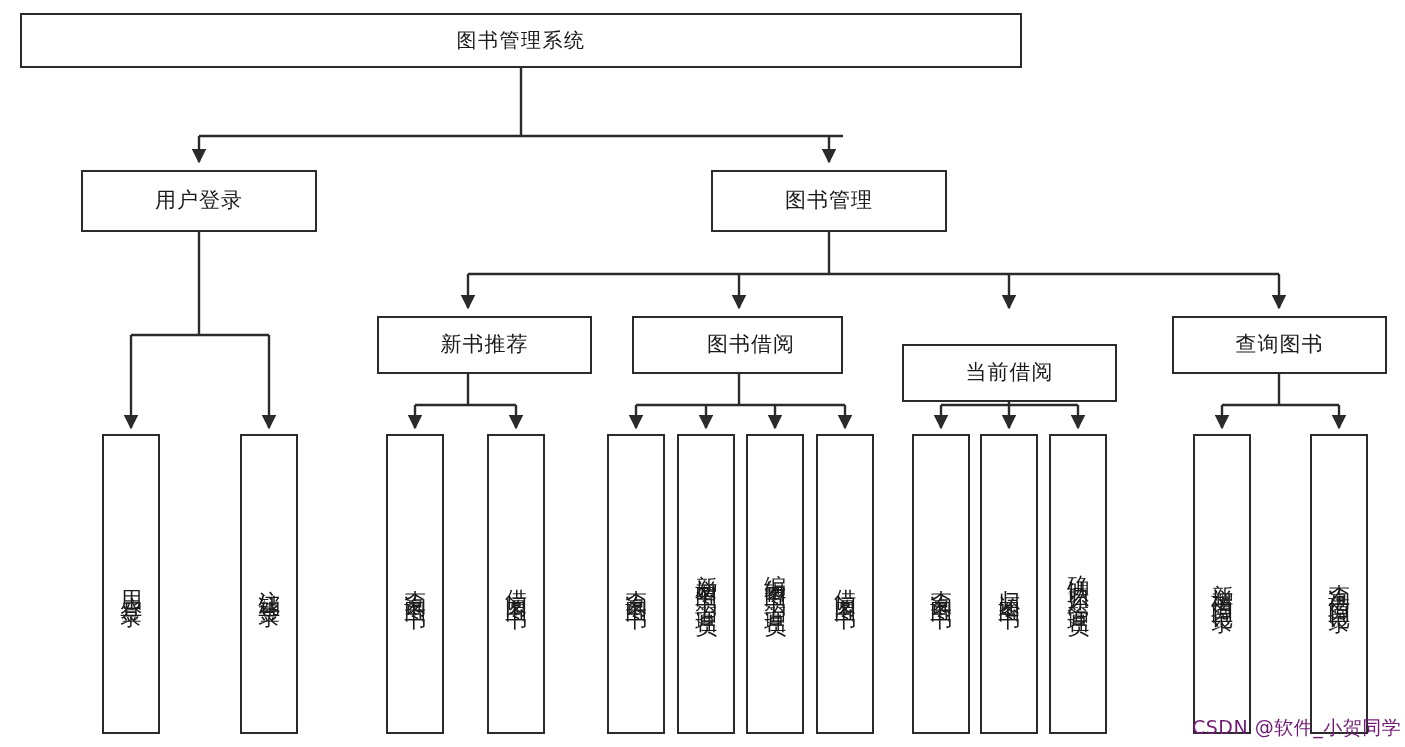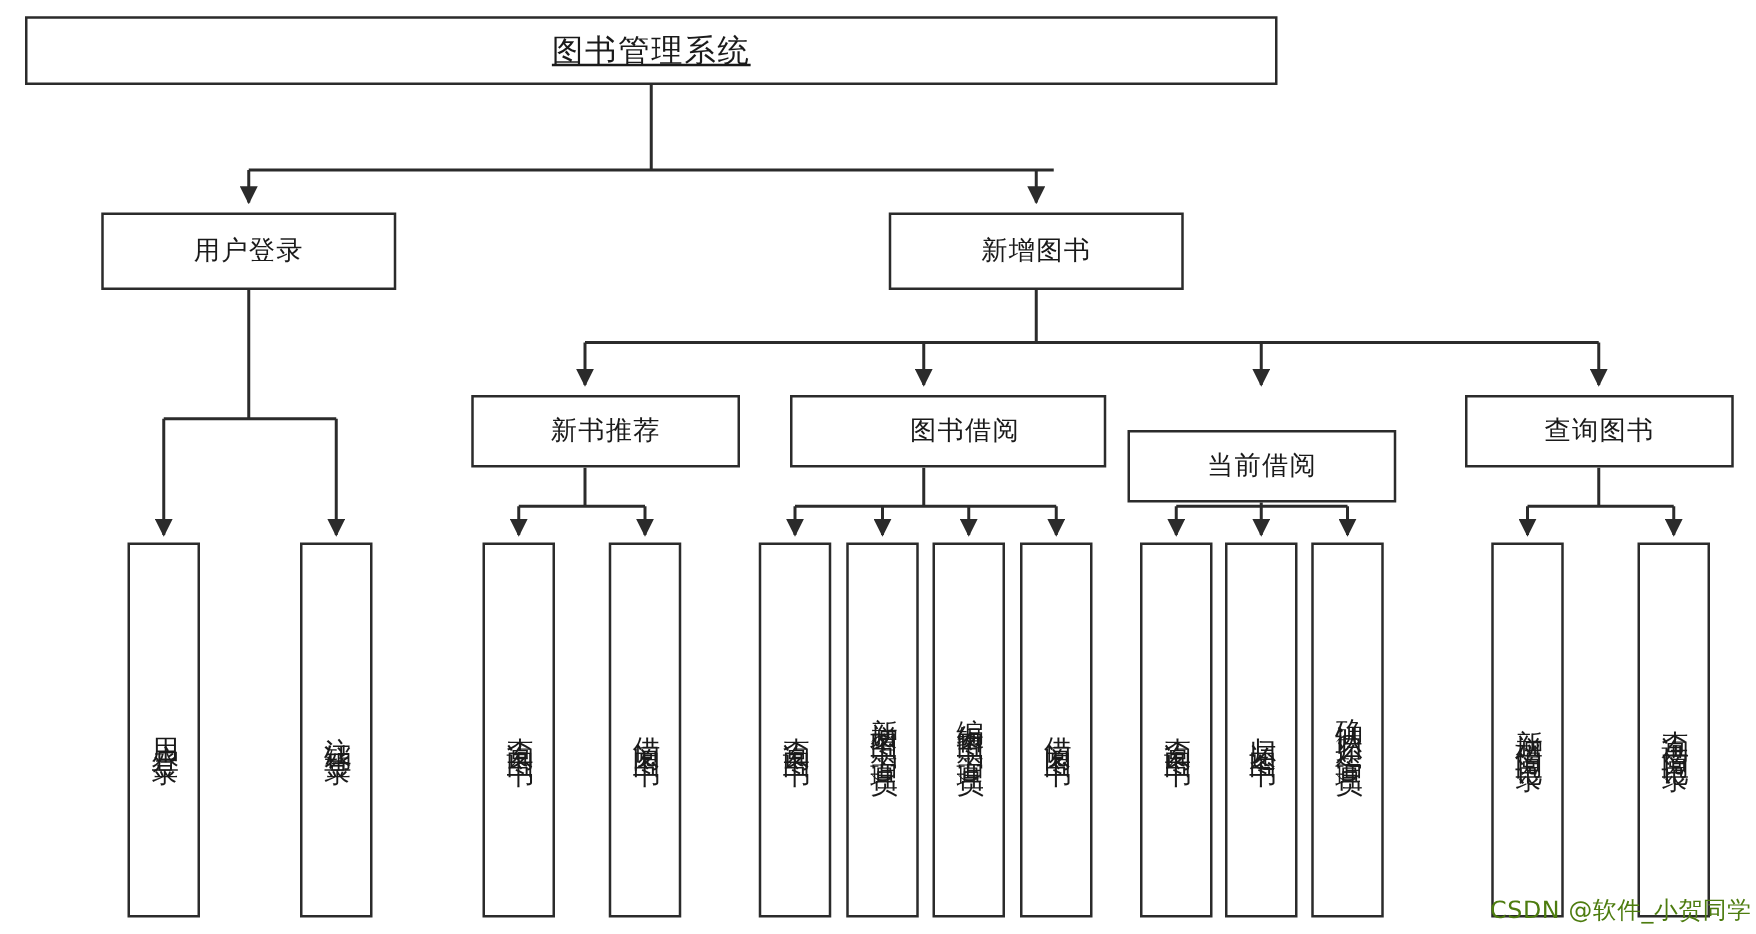--- a/index.html
+++ b/index.html
@@ -19,41 +19,41 @@
     color:#1a1a1a;
   }
   .node .lbl{
     display:block;
     text-align:center;
     line-height:1.12;
     white-space:nowrap;
   }
   
   .node.h .lbl{font-size:21px;letter-spacing:1px;}
-  .node.root .lbl{font-size:25px;letter-spacing:1.5px;text-decoration:underline;}
+  .node.root .lbl{font-size:20px;letter-spacing:1.5px;}
   
   .node.v{
     align-items:center;
     justify-content:center;
   }
   .node.v .lbl{
     writing-mode:vertical-rl;
     text-orientation:upright;
     font-size:22px;
     line-height:1.02;
     letter-spacing:6px;
     white-space:nowrap;
   }
 
   #watermark{
     position:absolute;
     left:1192px;
     top:715px;
     font-size:19px;
-    color:#4d7c0f;
+    color:#701a75;
     letter-spacing:0.5px;
     white-space:nowrap;
     font-family:"DejaVu Sans","Liberation Sans",sans-serif;
   }
 </style>
 </head>
 <body>
 
 <div id="stage">
 
@@ -108,27 +108,27 @@
   </svg>
 
   <div class="node h root" style="left:20px;top:13px;width:1002px;height:55px;">
     <span class="lbl">图书管理系统</span>
   </div>
 
   <div class="node h" style="left:81px;top:170px;width:236px;height:62px;">
     <span class="lbl">用户登录</span>
   </div>
   <div class="node h" style="left:711px;top:170px;width:236px;height:62px;">
-    <span class="lbl">新增图书</span>
+    <span class="lbl">图书管理</span>
   </div>
 
   <div class="node h" style="left:377px;top:316px;width:215px;height:58px;">
     <span class="lbl">新书推荐</span>
   </div>
-  <div class="node h" style="left:632px;top:316px;width:253px;height:58px;padding-left:27px;">
+  <div class="node h" style="left:632px;top:316px;width:211px;height:58px;padding-left:27px;">
     <span class="lbl">图书借阅</span>
   </div>
   <div class="node h" style="left:902px;top:316px;width:215px;height:58px;margin-top:28px;">
     <span class="lbl">当前借阅</span>
   </div>
   <div class="node h" style="left:1172px;top:316px;width:215px;height:58px;">
     <span class="lbl">查询图书</span>
   </div>
 
   <div class="node v" style="left:102px;top:434px;width:58px;height:300px;">

